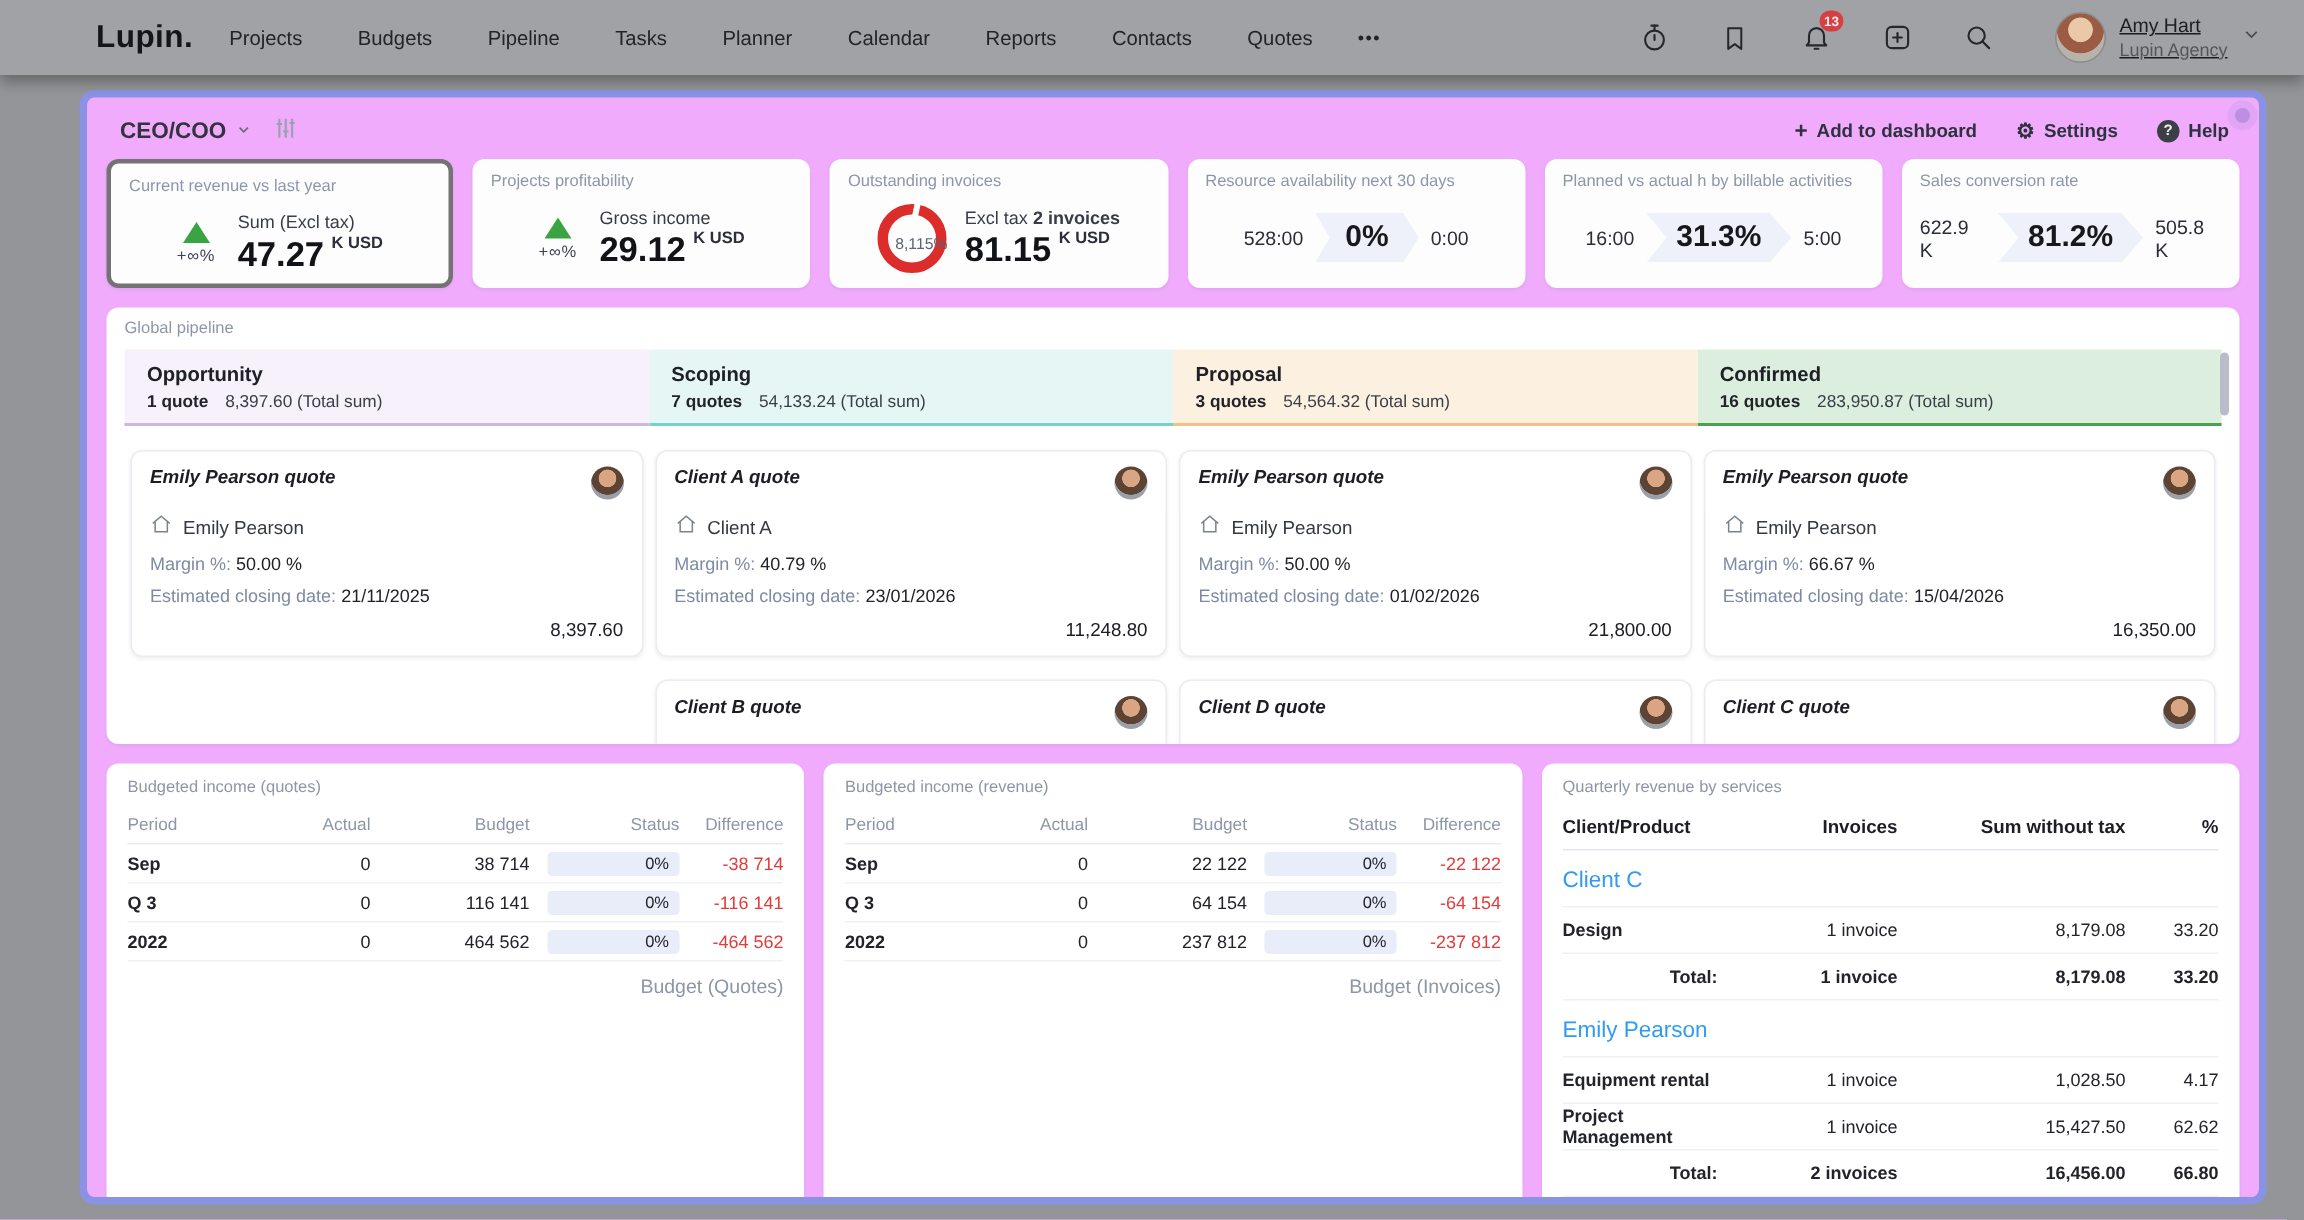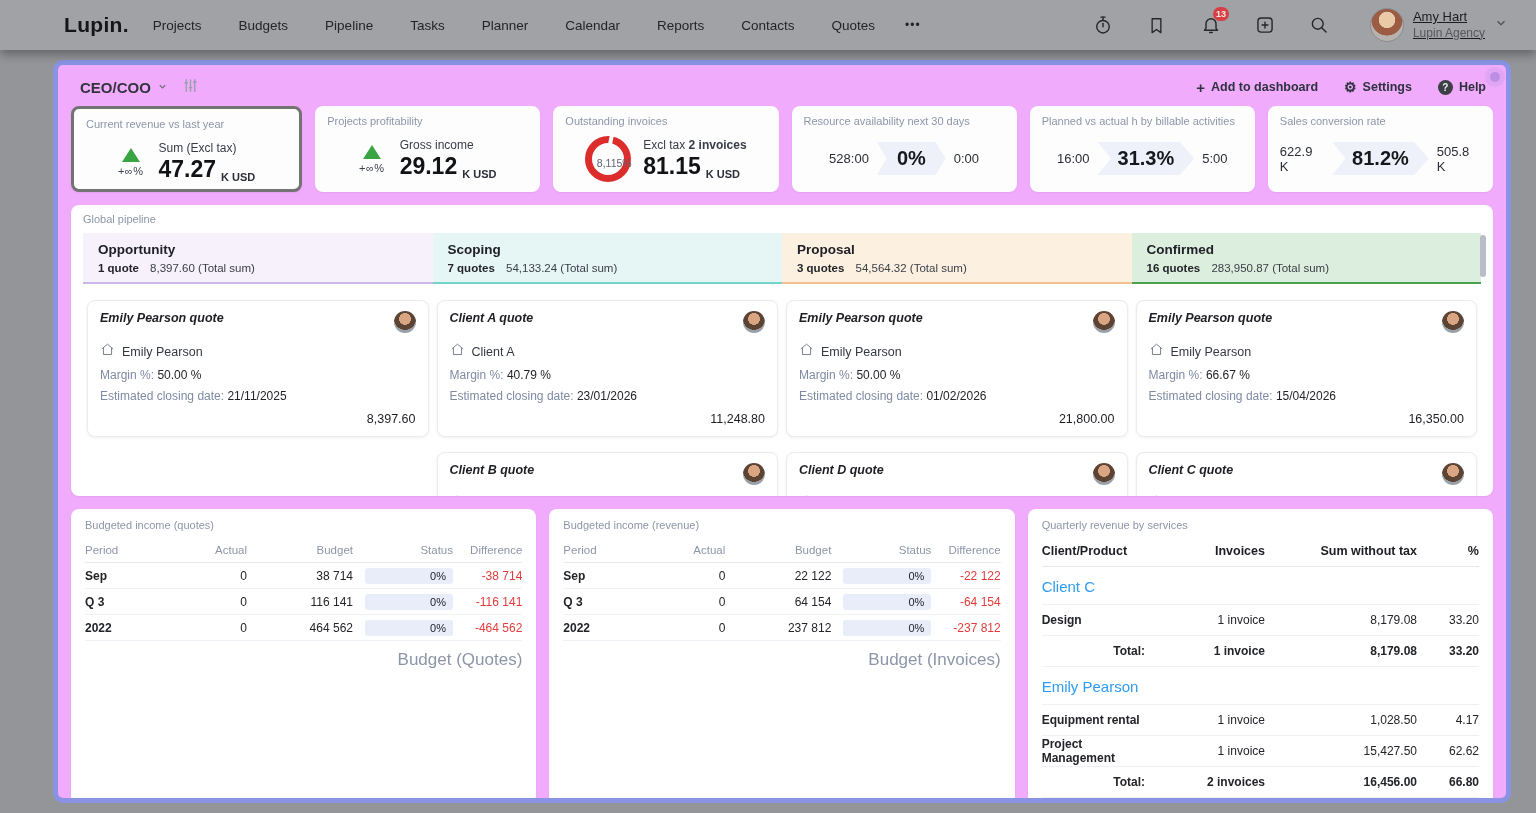--- a/index.html
+++ b/index.html
@@ -49,21 +49,21 @@
   .kpi { flex:1; background:#fdfdfe; border-radius:8px; height:86px; padding:9px 12px;
          box-shadow:0 1px 2px rgba(25,28,60,.06); position:relative; }
   .kpi.selected { border:3px solid #737373; }
   .kpi-title { font-size:11px; color:#8d96a8; }
   .kpi-center { display:flex; align-items:center; justify-content:center; gap:15px; margin-top:11px; }
   .trend-col { display:flex; flex-direction:column; align-items:center; }
   .tri-up { width:0; height:0; border-left:9px solid transparent; border-right:9px solid transparent;
             border-bottom:14px solid #3ba442; }
   .trend-label { font-size:11px; color:#3e424e; margin-top:3px; letter-spacing:.5px; }
   .kpi-val-label { font-size:12px; color:#383c47; }
-  .kpi-val-row { display:flex; align-items:flex-end; gap:5px; margin-top:1px; }
+  .kpi-val-row { display:flex; align-items:flex-start; gap:5px; margin-top:1px; }
   .kpi-val { font-size:23px; font-weight:bold; color:#121317; }
   .kpi-unit { font-size:11px; font-weight:bold; color:#2c2f38; }
   .donut { position:relative; width:46px; height:46px; border-radius:50%; border:7px solid #dd2c2c; flex:none; }
   .donut::before { content:""; position:absolute; top:-8px; left:53%; width:4px; height:9px; background:#fdfdfe; transform:rotate(12deg); }
   .donut-text { position:absolute; top:14px; left:-6px; width:56px; text-align:center; font-size:10.5px; color:#5d московs6370; color:#5d6370; }
   .triple { display:flex; align-items:center; justify-content:center; gap:8px; margin-top:15px; }
   .side-val { font-size:13px; color:#2a2d35; }
   .band { background:#eef1f9; padding:5px 20px; font-size:20px; font-weight:bold; color:#17181c;
           clip-path:polygon(0 0,85% 0,100% 50%,85% 100%,0 100%,14% 50%); }
 
@@ -107,21 +107,21 @@
   .c-period { width:76px; }
   .bt-row .c-period { font-weight:bold; }
   .c-actual { width:86px; text-align:right; }
   .c-budget { width:106px; text-align:right; }
   .c-status { width:100px; display:flex; justify-content:flex-end; padding-left:12px; }
   .pill { width:88px; height:16px; background:#e9ecf9; border-radius:3px; font-size:11px; line-height:16px;
           text-align:right; padding-right:7px; color:#23242a; }
   .bt-head .c-status { display:block; text-align:right; }
   .c-diff { flex:1; text-align:right; }
   .bt-row .c-diff { color:#e23b3b;text-align:right; }
-  .t-footer { text-align:right; color:#8d96a8; font-size:17px; margin-top:9px; }
+  .t-footer { text-align:right; color:#8d96a8; font-size:13px; margin-top:9px; }
 
   .sv-head { display:flex; align-items:center; height:32px; border-bottom:1px solid #e4e6ec;
              font-weight:bold; font-size:12.5px; color:#1d1e24; margin-top:4px; }
   .sv-c1 { flex:1; }
   .sv-c2 { width:118px; text-align:right; }
   .sv-c3 { width:152px; text-align:right; }
   .sv-c4 { width:62px; text-align:right; }
   .sv-group { font-size:15px; color:#2f9bf2; padding:11px 0 9px; border-bottom:1px solid #eef0f4; cursor:pointer; }
   .sv-row { display:flex; align-items:center; height:31px; border-bottom:1px solid #eef0f4; font-size:12px; color:#23242a; }
   .sv-row .sv-c1 { font-weight:bold; }

